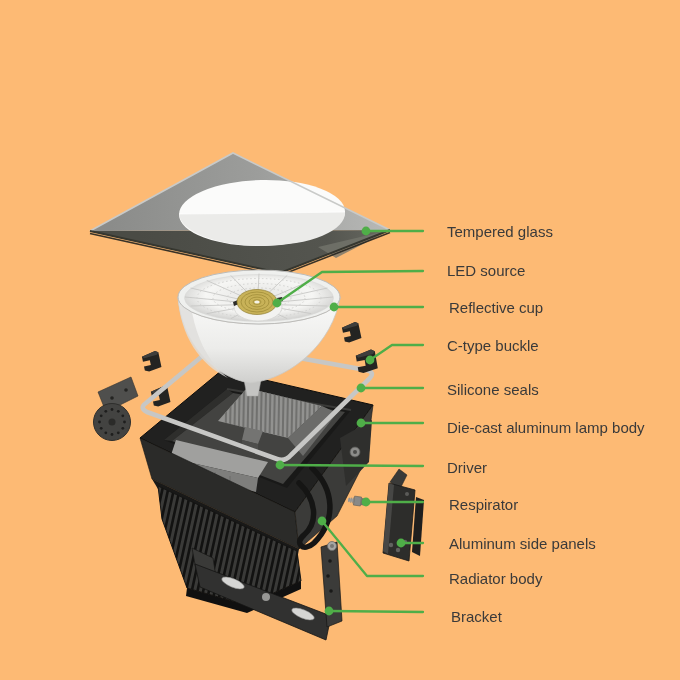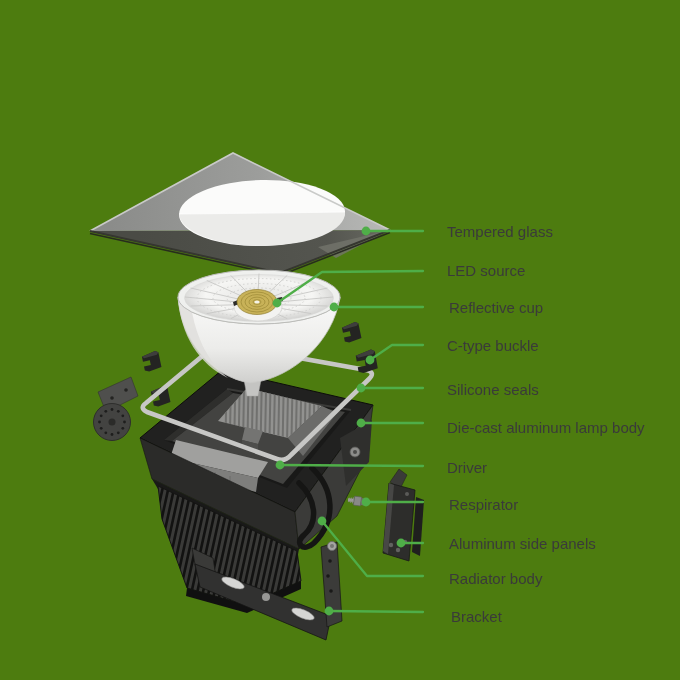--- a/index.html
+++ b/index.html
@@ -1,16 +1,16 @@
 <!DOCTYPE html>
 <html><head>
 <meta charset="utf-8">
 <style>
   html,body{margin:0;padding:0;background:#ffffff;}
-  .stage{position:relative;width:680px;height:680px;background:#4d7c0f;overflow:hidden;
+  .stage{position:relative;width:680px;height:680px;background:#fdba74;overflow:hidden;
          font-family:"Liberation Sans", sans-serif;}
   svg{position:absolute;left:0;top:0;}
   .callout-label{font-family:"Liberation Sans", sans-serif;font-size:15px;fill:#3a3a3a;
                  dominant-baseline:central;}
 </style>
 </head>
 <body>
 
 <div class="stage">
 <svg id="diagram" width="680" height="680" viewBox="0 0 680 680">

